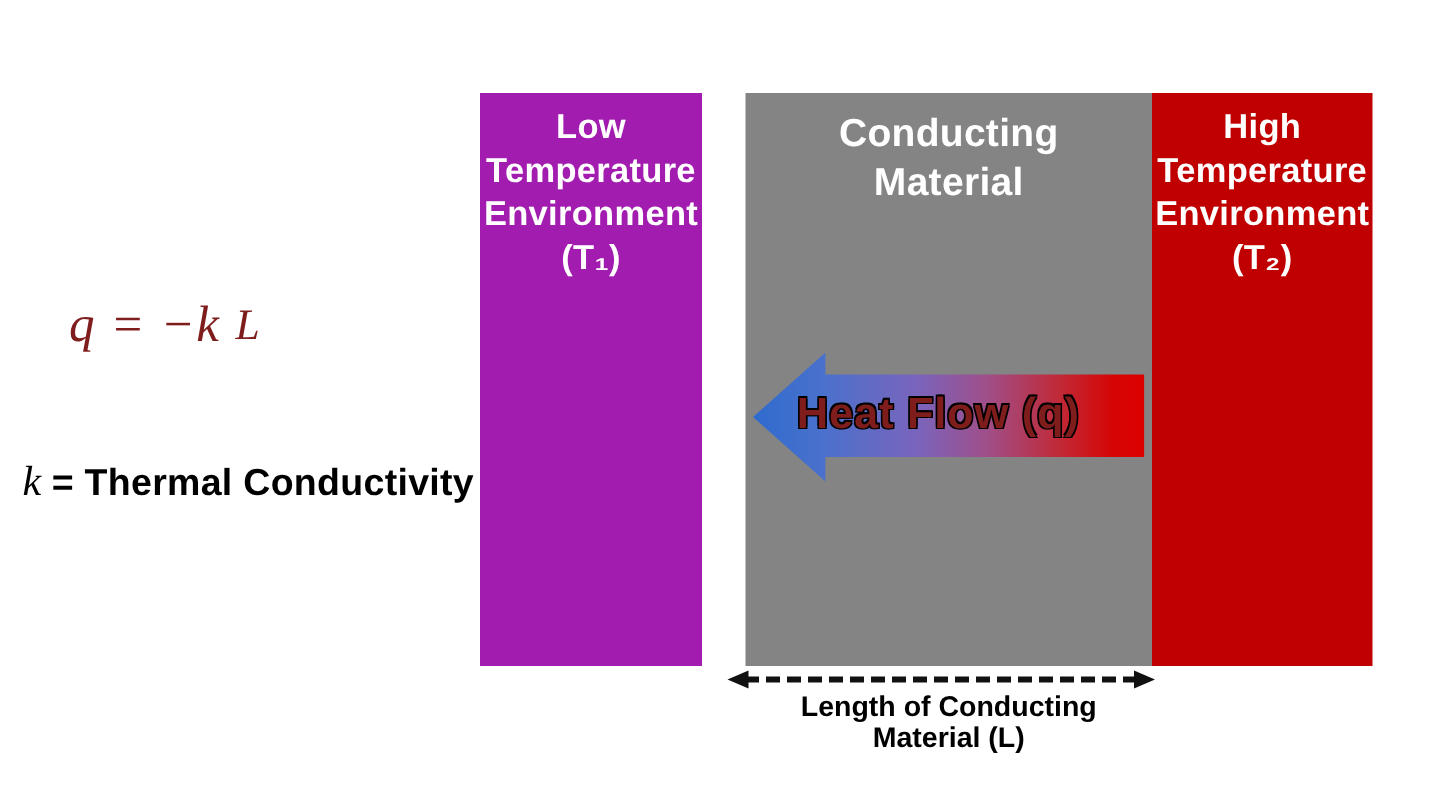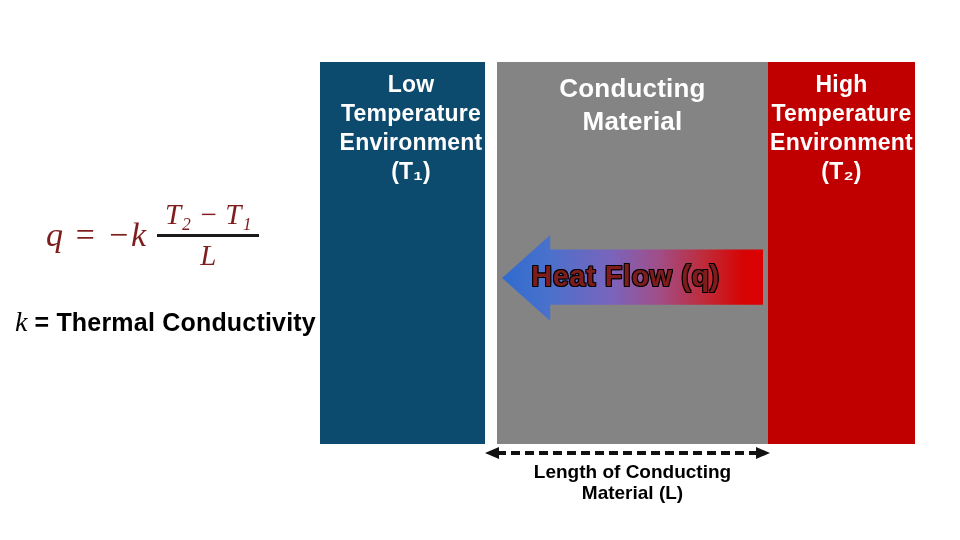--- a/index.html
+++ b/index.html
@@ -63,21 +63,21 @@
     font-size: 25px;
     letter-spacing: 0.2px;
   }
 
   
   .panel {
     position: absolute;
     top: 62px;
     height: 382px;
   }
-  .panel-blue  { left: 320px; width: 148px; background: #0c4a6e; padding-left: 17px; }
+  .panel-blue  { left: 320px; width: 148px; background: #a21caf; }
   .panel-gray  { left: 497px; width: 271px; background: #848484; }
   .panel-red   { left: 768px; width: 147px; background: #C00000; }
 
   .panel-title {
     color: #ffffff;
     font-weight: bold;
     text-align: center;
     white-space: pre-line;
     font-size: 23px;
     line-height: 29px;
@@ -162,21 +162,20 @@
   }
 </style>
 </head>
 <body>
 
 <div class="canvas">
 
   <div class="formula-row">
     <span class="formula-lhs">q = −k</span>
     <span class="frac">
-      <span class="num">T₂ − T₁</span>
       <span class="den">L</span>
     </span>
   </div>
 
   <div class="k-def">
     <span class="k-sym">k</span>
     <span class="k-text">= Thermal Conductivity</span>
   </div>
 
   <div class="panel panel-blue">

